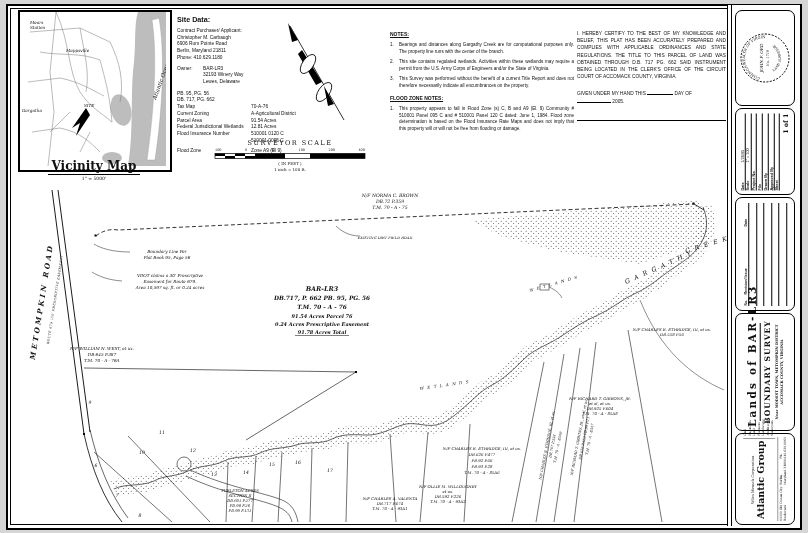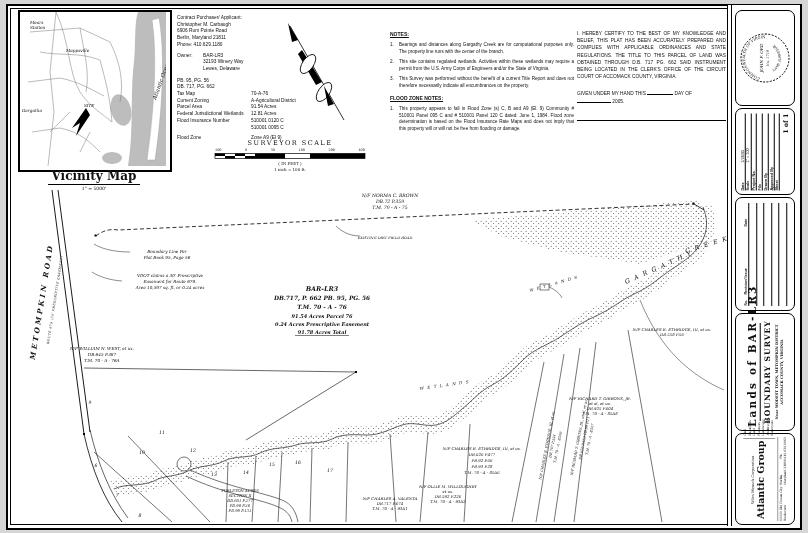--- a/index.html
+++ b/index.html
@@ -4,21 +4,21 @@
 <style>
   html,body{margin:0;padding:0;}
   body{width:808px;height:533px;background:#d6d6d6;position:relative;overflow:hidden;
        font-family:"Liberation Sans",sans-serif;color:#111;}
   .abs{position:absolute;}
   
   .frame{left:6px;top:4px;width:792px;height:522px;background:#fff;border:2px solid #000;}
   .frame-inner{left:10px;top:8px;width:785px;height:515px;border:1px solid #000;background:#fff;}
   
   .vmap{left:18px;top:10px;width:150px;height:158px;border:2px solid #000;background:#fff;}
-  .vmap-title{left:18px;top:166px;width:152px;text-align:center;}
+  .vmap-title{left:18px;top:156px;width:152px;text-align:center;}
   .vmap-title .t{font-family:"DejaVu Serif",serif;font-weight:bold;font-size:12px;border-bottom:1.2px solid #000;display:inline-block;padding:0 4px 1px;}
   .vmap-title .s{font-family:"DejaVu Serif",serif;font-size:4.5px;margin-top:1px;}
   
   .sitedata{left:177px;top:15px;width:196px;font-size:4.8px;line-height:1.4;}
   .sitedata h3{margin:0 0 3px;font-size:7.2px;font-weight:bold;}
   .sd-owner{display:flex;margin-top:4px;}
   .sd-owner .lbl{width:26px;}
   .sd-refs{margin-top:5px;}
   .sd-row{display:flex;}
   .sd-row .lbl{width:74px;flex:none;}
@@ -109,20 +109,21 @@
     </g>
     <text transform="translate(136,88) rotate(-70)" font-size="5.5" fill="#333">Atlantic  Ocean</text>
   </svg>
 </div>
 <div class="abs vmap-title">
   <div class="t">Vicinity Map</div>
   <div class="s">1" = 5000'</div>
 </div>
 
 <div class="abs sitedata">
+  <h3>Site Data:</h3>
   <div>Contract Purchaser/ Applicant:</div>
   <div>Christopher M. Carbaugh</div>
   <div>6906 Rum Pointe Road</div>
   <div>Berlin, Maryland 21811</div>
   <div>Phone: 410.629.1180</div>
   <div class="sd-owner">
     <div class="lbl">Owner:</div>
     <div>
       <div>BAR-LR3</div>
       <div>32193 Winery Way</div>

